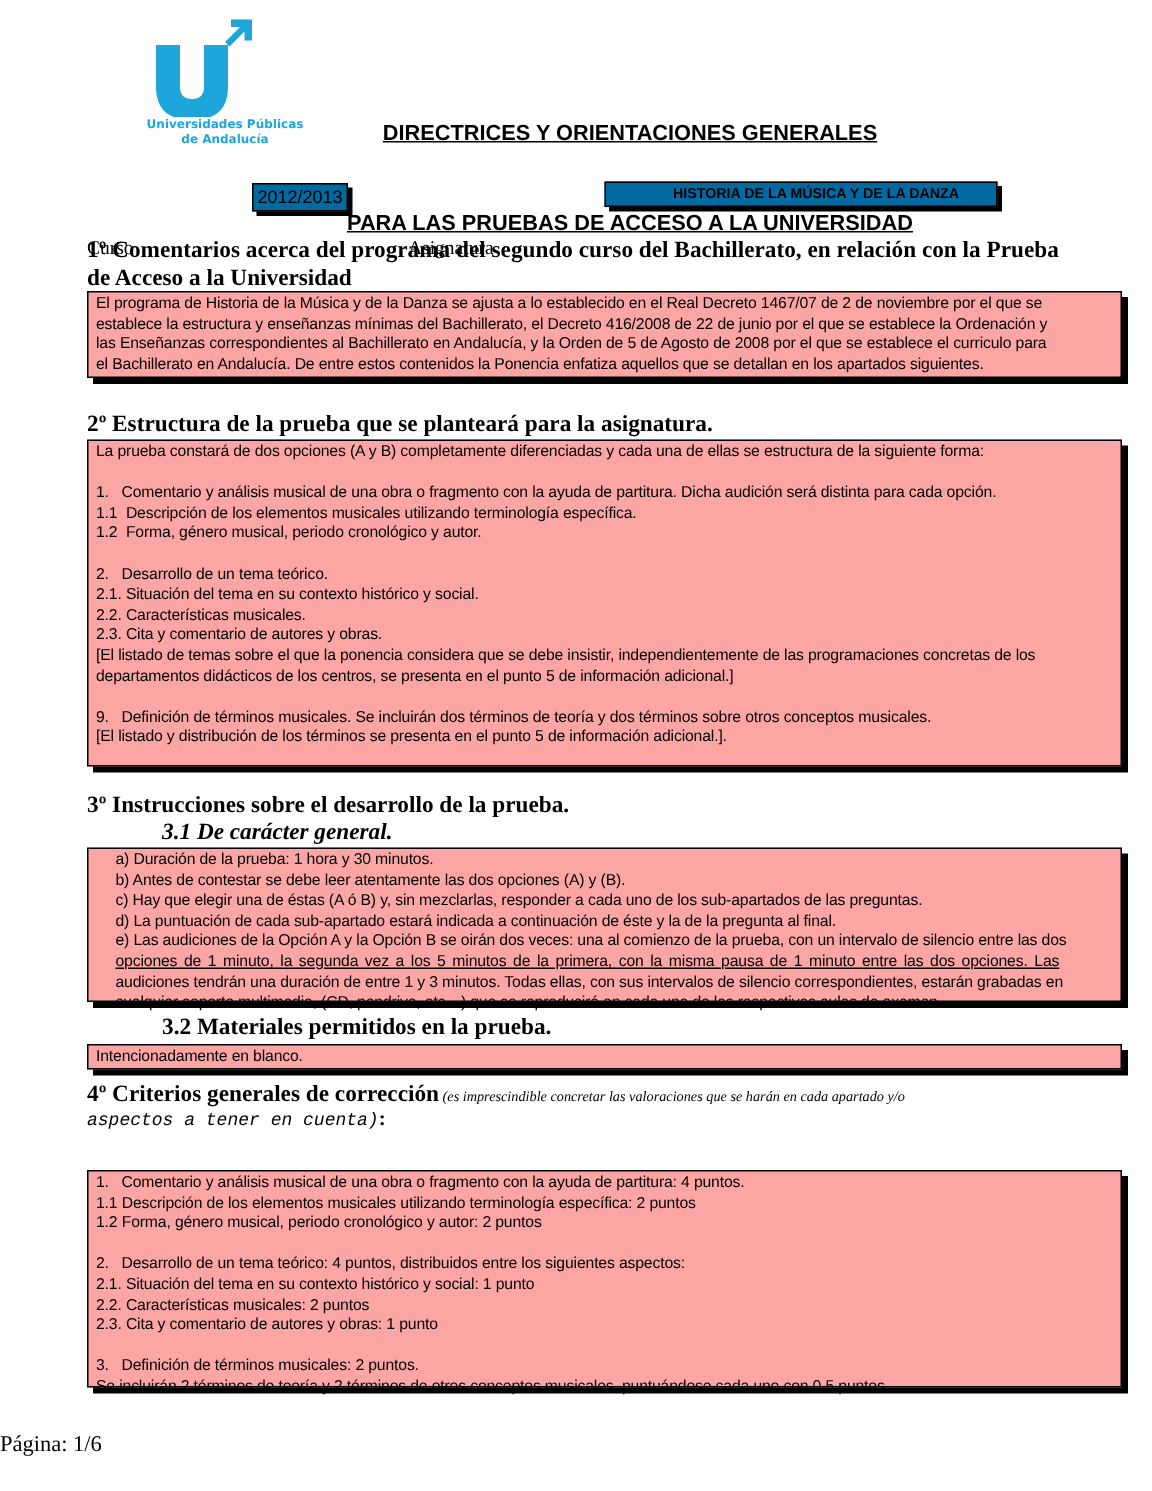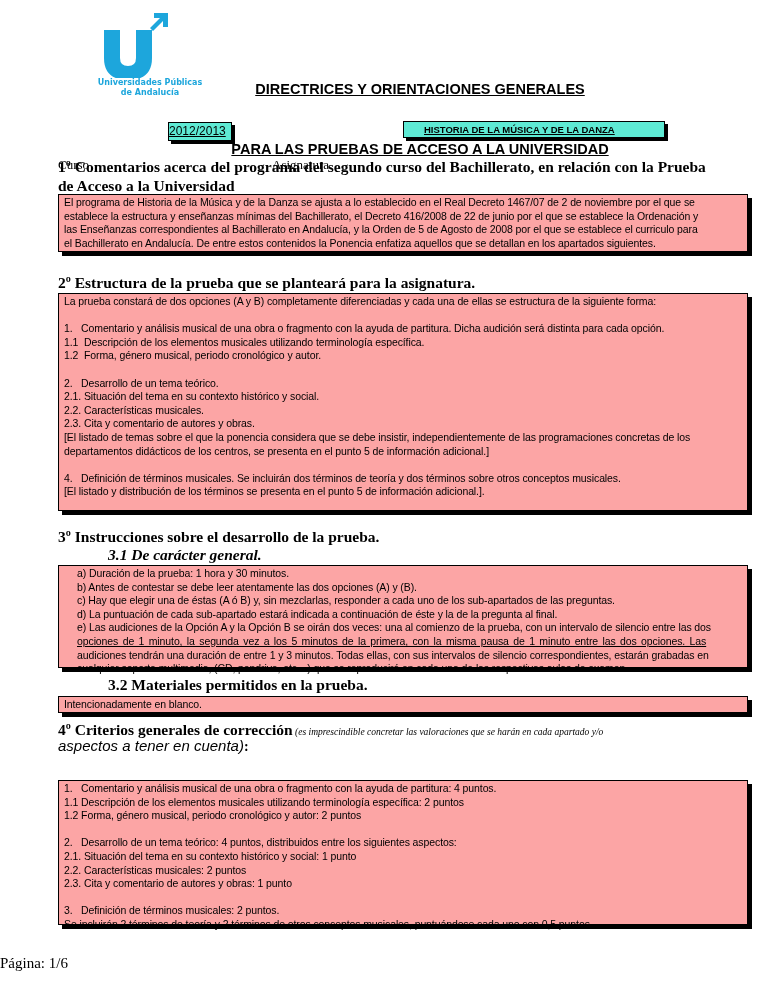--- a/index.html
+++ b/index.html
@@ -23,33 +23,33 @@
       font-family: "Liberation Sans", sans-serif; font-weight: bold; font-size: 14.5px;
       line-height: 17px; text-decoration: underline;
     }
     .doc-title span { display: block; margin-top: 43px; }
 
     
     .field-label {
       font-family: "Liberation Serif", serif; font-weight: normal; font-size: 13px; margin-top: 36px;
     }
     .orange-box {
-      background: #5eead4; border: 1px solid #000; box-shadow: 3px 3px 0 #000;
-      font-family: "Liberation Sans", sans-serif;  text-decoration: underline;
+      background: #0369a1; border: 1px solid #000; box-shadow: 3px 3px 0 #000;
+      font-family: "Liberation Sans", sans-serif; text-align: center;
     }
     .curso-value { left: 168px; top: 122px; width: 64px; height: 19px; font-size: 12px; line-height: 17px; }
     .asig-value  { left: 403px; top: 121px; width: 262px; height: 17px; font-size: 9.5px; font-weight: bold; line-height: 15px; padding-left: 20px; }
 
     
     .sec-head {
       font-family: "Liberation Serif", serif; font-weight: bold; font-size: 15.5px; line-height: 19px;
     }
     .sec-sub { font-family: "Liberation Serif", serif; font-weight: bold; font-size: 15.5px; line-height: 19px; }
     .sec-note { font-family: "Liberation Serif", serif; font-style: italic; font-weight: normal; font-size: 9.5px; }
-    .sec-note-line2 { font-family: Liberation Sans, sans-serif; font-style: italic; font-size: 15px; line-height: 11px; }
+    .sec-note-line2 { font-family: Liberation Mono, monospace; font-style: italic; font-size: 12px; line-height: 11px; }
     .colon { font-weight: bold; font-size: 14px; }
 
     
     .yellow-box {
       left: 58px; width: 690px; background: #fca5a5; border: 1px solid #000;
       box-shadow: 4px 4px 0 #000;
       font-family: "Liberation Sans", sans-serif; font-size: 10.5px; line-height: 13.6px;
       padding: 1px 5px 2px 5px; text-align: justify; letter-spacing: -0.1px;
     }
     .yellow-box .line { display: block; white-space: nowrap; }
@@ -106,21 +106,21 @@
   <span class="line" style="white-space:pre;">1.1  Descripción de los elementos musicales utilizando terminología específica.</span>
   <span class="line" style="white-space:pre;">1.2  Forma, género musical, periodo cronológico y autor.</span>
   <span class="gap"></span>
   <span class="line" style="white-space:pre;">2.   Desarrollo de un tema teórico.</span>
   <span class="line">2.1. Situación del tema en su contexto histórico y social.</span>
   <span class="line">2.2. Características musicales.</span>
   <span class="line">2.3. Cita y comentario de autores y obras.</span>
   <span class="line">[El listado de temas sobre el que la ponencia considera que se debe insistir, independientemente de las programaciones concretas de los</span>
   <span class="line">departamentos didácticos de los centros, se presenta en el punto 5 de información adicional.]</span>
   <span class="gap"></span>
-  <span class="line" style="white-space:pre;">4.   Definición de términos musicales. Se incluirán dos términos de teoría y dos términos sobre otros conceptos musicales.</span>
+  <span class="line" style="white-space:pre;">9.   Definición de términos musicales. Se incluirán dos términos de teoría y dos términos sobre otros conceptos musicales.</span>
   <span class="line">[El listado y distribución de los términos se presenta en el punto 5 de información adicional.].</span>
 </div>
 
 <div class="abs sec-head" style="left:58px;top:527px;">3º Instrucciones sobre el desarrollo de la prueba.</div>
 <div class="abs sec-sub" style="left:108px;top:545px;font-style:italic;">3.1 De carácter general.</div>
 <div class="abs yellow-box" style="top:565px;height:103px;padding-left:18px;">
   <span class="line">a) Duración de la prueba: 1 hora y 30 minutos.</span>
   <span class="line">b) Antes de contestar se debe leer atentamente las dos opciones (A) y (B).</span>
   <span class="line">c) Hay que elegir una de éstas (A ó B) y, sin mezclarlas, responder a cada uno de los sub-apartados de las preguntas.</span>
   <span class="line">d) La puntuación de cada sub-apartado estará indicada a continuación de éste y la de la pregunta al final.</span>

